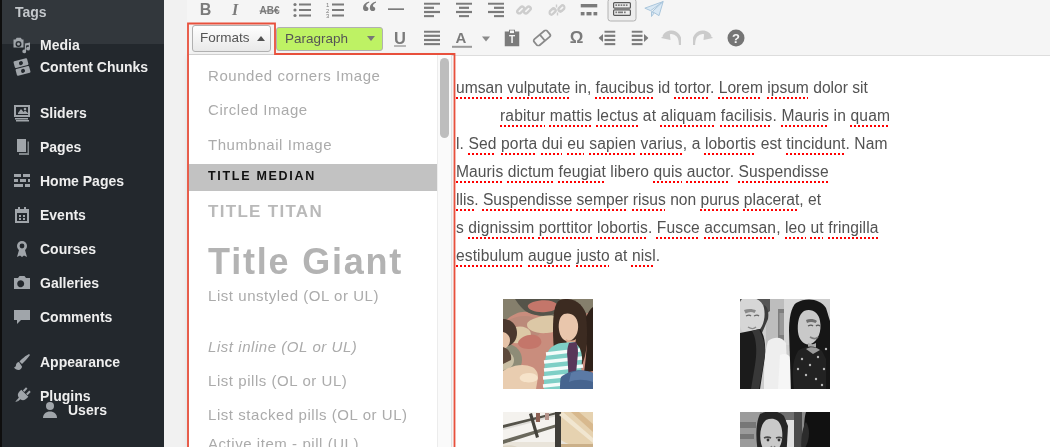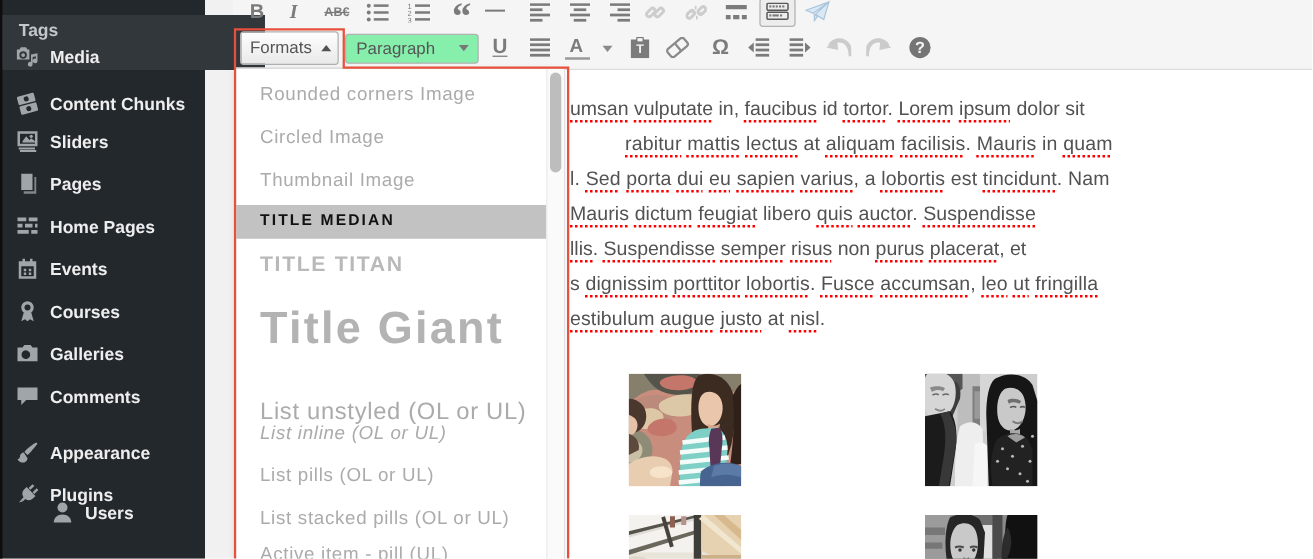--- a/index.html
+++ b/index.html
@@ -2,39 +2,39 @@
 <html><head>
 <meta charset="utf-8">
 <style>
   html,body{margin:0;padding:0;}
   body{width:1050px;height:447px;overflow:hidden;background:#fff;
        font-family:"Liberation Sans",sans-serif;position:relative;}
   .abs{position:absolute;}
   
   #sidebar{left:0;top:0;width:164px;height:447px;background:#23282d;}
   #sidebar .edge{position:absolute;left:0;top:0;width:2px;height:447px;background:#0e0e0e;}
-  #subbar{position:absolute;left:2px;top:12px;width:162px;height:44px;background:#32373c;padding-left:48px;}
+  #subbar{position:absolute;left:2px;top:0;width:162px;height:44px;background:#32373c;}
   #subbar span{position:absolute;left:13px;top:4px;font-size:14px;color:#c3c7cb;font-weight:600;}
   .mi{position:absolute;left:0;width:164px;height:34px;}
   .mi .lbl{position:absolute;left:40px;top:50%;transform:translateY(-50%);
            font-size:14px;font-weight:600;color:#eeeeee;}
   .mi svg{position:absolute;left:12px;top:50%;transform:translateY(-50%);}
   
   #gutter{left:164px;top:0;width:23px;height:447px;background:#f1f1f1;}
   #toolbar{left:187px;top:0;width:863px;height:55px;background:#f5f5f5;border-bottom:1px solid #ddd;}
   #content{left:187px;top:56px;width:863px;height:391px;background:#fff;}
   .ticon{position:absolute;transform:translate(-50%,-50%);color:#7b7b7b;}
   #icons svg g[fill='#595959'], #icons svg path[fill='#595959'], #icons svg rect[fill='#595959']{fill:#7b7b7b;}
   
   #fbtn{position:absolute;left:192px;top:25px;width:77px;height:25px;background:linear-gradient(#fefefe,#e9e9e9);
         border:1px solid #b1b1b1;border-radius:3px;}
   #fbtn .t{position:absolute;left:7px;top:4px;font-size:13.5px;color:#555;}
   #fbtn .ar{position:absolute;right:5px;top:9.5px;width:0;height:0;border-left:4px solid transparent;
         border-right:4px solid transparent;border-bottom:5px solid #525252;}
-  #pbox{position:absolute;left:276px;top:27px;width:105px;height:22px;background:#86efac;
+  #pbox{position:absolute;left:276px;top:27px;width:105px;height:22px;background:#bef264;
         border:1px solid #b1b1b1;border-radius:3px;}
   #pbox .t{position:absolute;left:8px;top:3px;font-size:13.5px;color:#555;}
   #pbox .ar{position:absolute;right:7px;top:8px;width:0;height:0;border-left:4px solid transparent;
         border-right:4px solid transparent;border-top:5px solid #777;}
   
   #drop{left:188px;top:54px;width:262px;height:393px;background:#fff;border:1px solid #cfcfcf;border-right-color:#e2e2e2;
         border-bottom:none;box-shadow:0 2px 6px rgba(0,0,0,.1);}
   #drop .it{position:absolute;left:19px;white-space:nowrap;color:#ababab;letter-spacing:0.55px;}
   #hl{position:absolute;left:0;top:109px;width:249px;height:27px;background:#c2c2c2;}
   #sbtrack{position:absolute;right:0;top:0;width:13px;height:393px;background:#fafafa;border-left:1px solid #ececec;}
@@ -58,21 +58,21 @@
   <div id="subbar">
       <span>Tags</span>
     </div>
   <div class="mi" style="top:28px;">
       <svg width="20" height="20" viewBox="0 0 20 20" fill="#a0a5aa">
         <path d="M1.5 4.5h2l1.2-1.8h4.1l1.2 1.8h1.5v8h-10zM6.5 6a3 3 0 100 6 3 3 0 000-6zm0 1.5a1.5 1.5 0 110 3 1.5 1.5 0 010-3z"></path>
         <path d="M12.8 8.5l5.2-1v6.2a1.9 1.9 0 11-1.3-1.8V10l-2.6.5v5.9a1.9 1.9 0 11-1.3-1.8z"></path>
       </svg>
       <span class="lbl">Media</span>
     </div>
-  <div class="mi" style="top:66px;padding-left:44px;">
+  <div class="mi" style="top:50px;padding-left:44px;">
       <svg width="20" height="20" viewBox="0 0 20 20" fill="#a0a5aa">
         <g transform="rotate(-15 10 10)">
           <rect x="3" y="2.5" width="14" height="7" rx="1"></rect>
           <circle cx="10" cy="6" r="2" fill="#23282d"></circle>
         </g>
         <g transform="rotate(-15 10 10)">
           <rect x="3" y="10.5" width="14" height="7" rx="1"></rect>
           <circle cx="10" cy="14" r="2" fill="#23282d"></circle>
         </g>
       </svg>
@@ -317,21 +317,21 @@
 <div class="ln" style="left:456px;top:242px;letter-spacing:0.1px;text-align:right;"><span class="sp">estibulum</span> <span class="sp">augue</span> <span class="sp">justo</span> at <span class="sp">nisl</span>.</div>
 
 <div class="abs" id="drop">
   <div class="it" style="top:12px;font-size:15px;">Rounded corners Image</div>
   <div class="it" style="top:46px;font-size:15px;">Circled Image</div>
   <div class="it" style="top:81px;font-size:15px;">Thumbnail Image</div>
   <div id="hl"></div>
   <div class="it" style="top:114px;font-size:12.5px;letter-spacing:1.7px;font-weight:bold;color:#111;">TITLE MEDIAN</div>
   <div class="it" style="top:147px;font-size:17px;letter-spacing:1.3px;font-weight:bold;color:#b9b9b9;">TITLE TITAN</div>
   <div class="it" style="top:186px;font-size:36px;letter-spacing:1.8px;font-weight:bold;color:#b3b3b3;">Title Giant</div>
-  <div class="it" style="top:264px;font-size:19px;">List unstyled (OL or UL)</div>
+  <div class="it" style="top:232px;font-size:15px;">List unstyled (OL or UL)</div>
   <div class="it" style="top:283px;font-size:15px;font-style:italic;">List inline (OL or UL)</div>
   <div class="it" style="top:317px;font-size:15px;">List pills (OL or UL)</div>
   <div class="it" style="top:351px;font-size:15px;">List stacked pills (OL or UL)</div>
   <div class="it" style="top:380px;font-size:15px;">Active item - pill (UL)</div>
   <div id="sbtrack">
       <div id="sbthumb"></div>
     </div>
 </div>
 
 <div id="photos">

